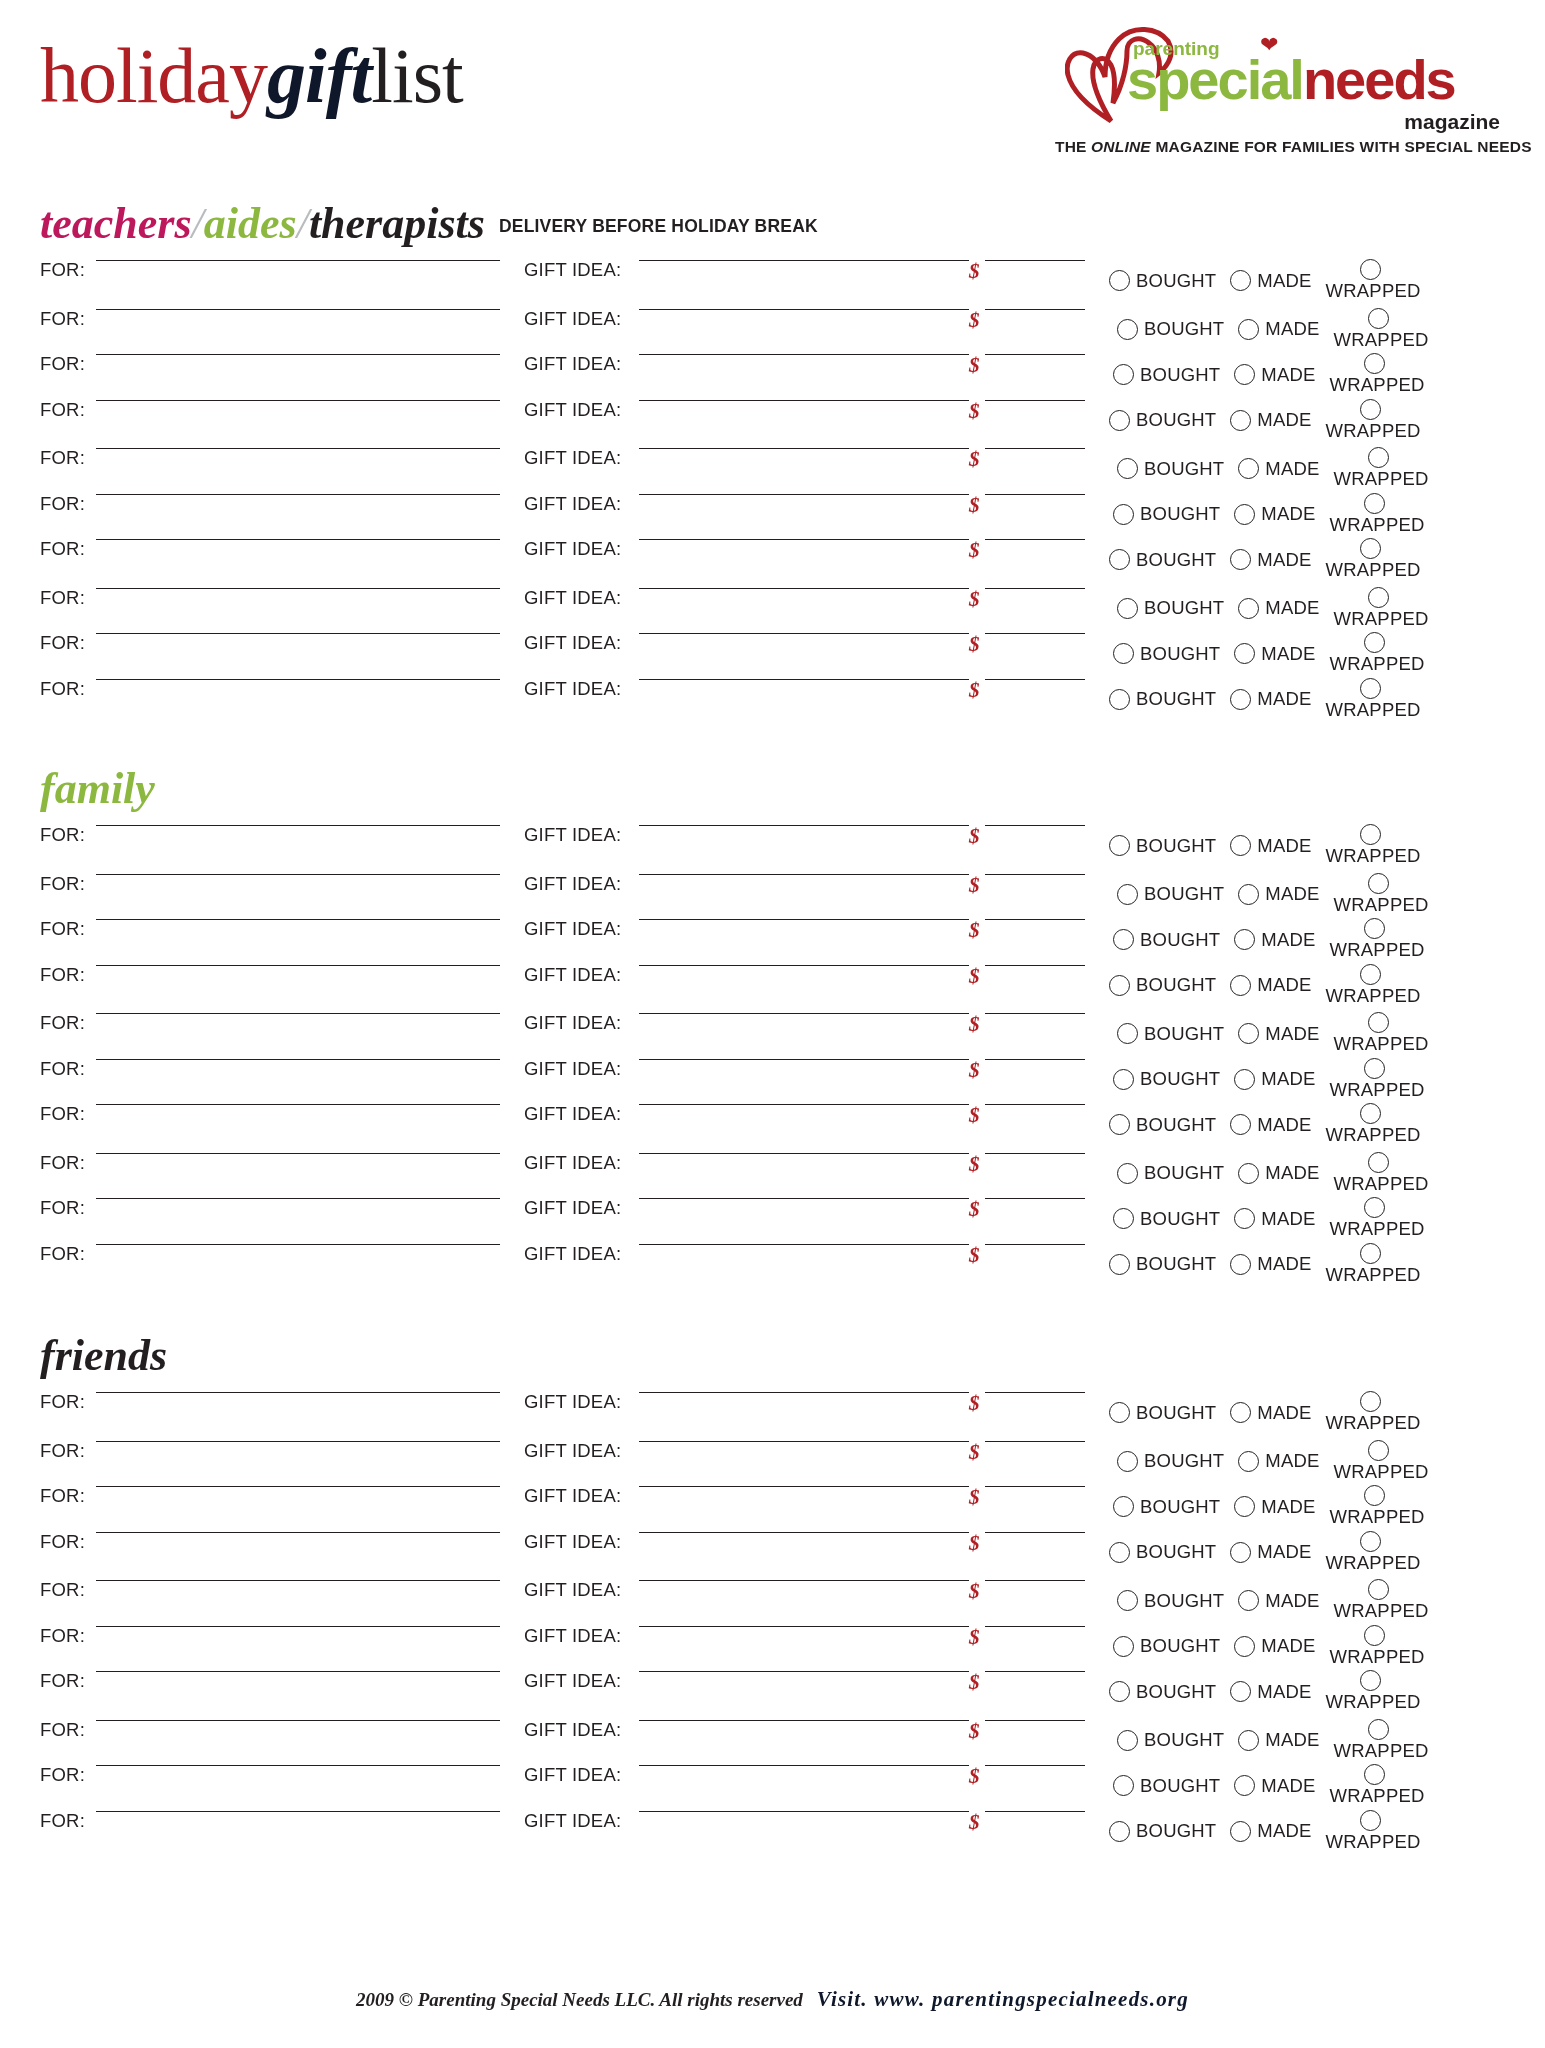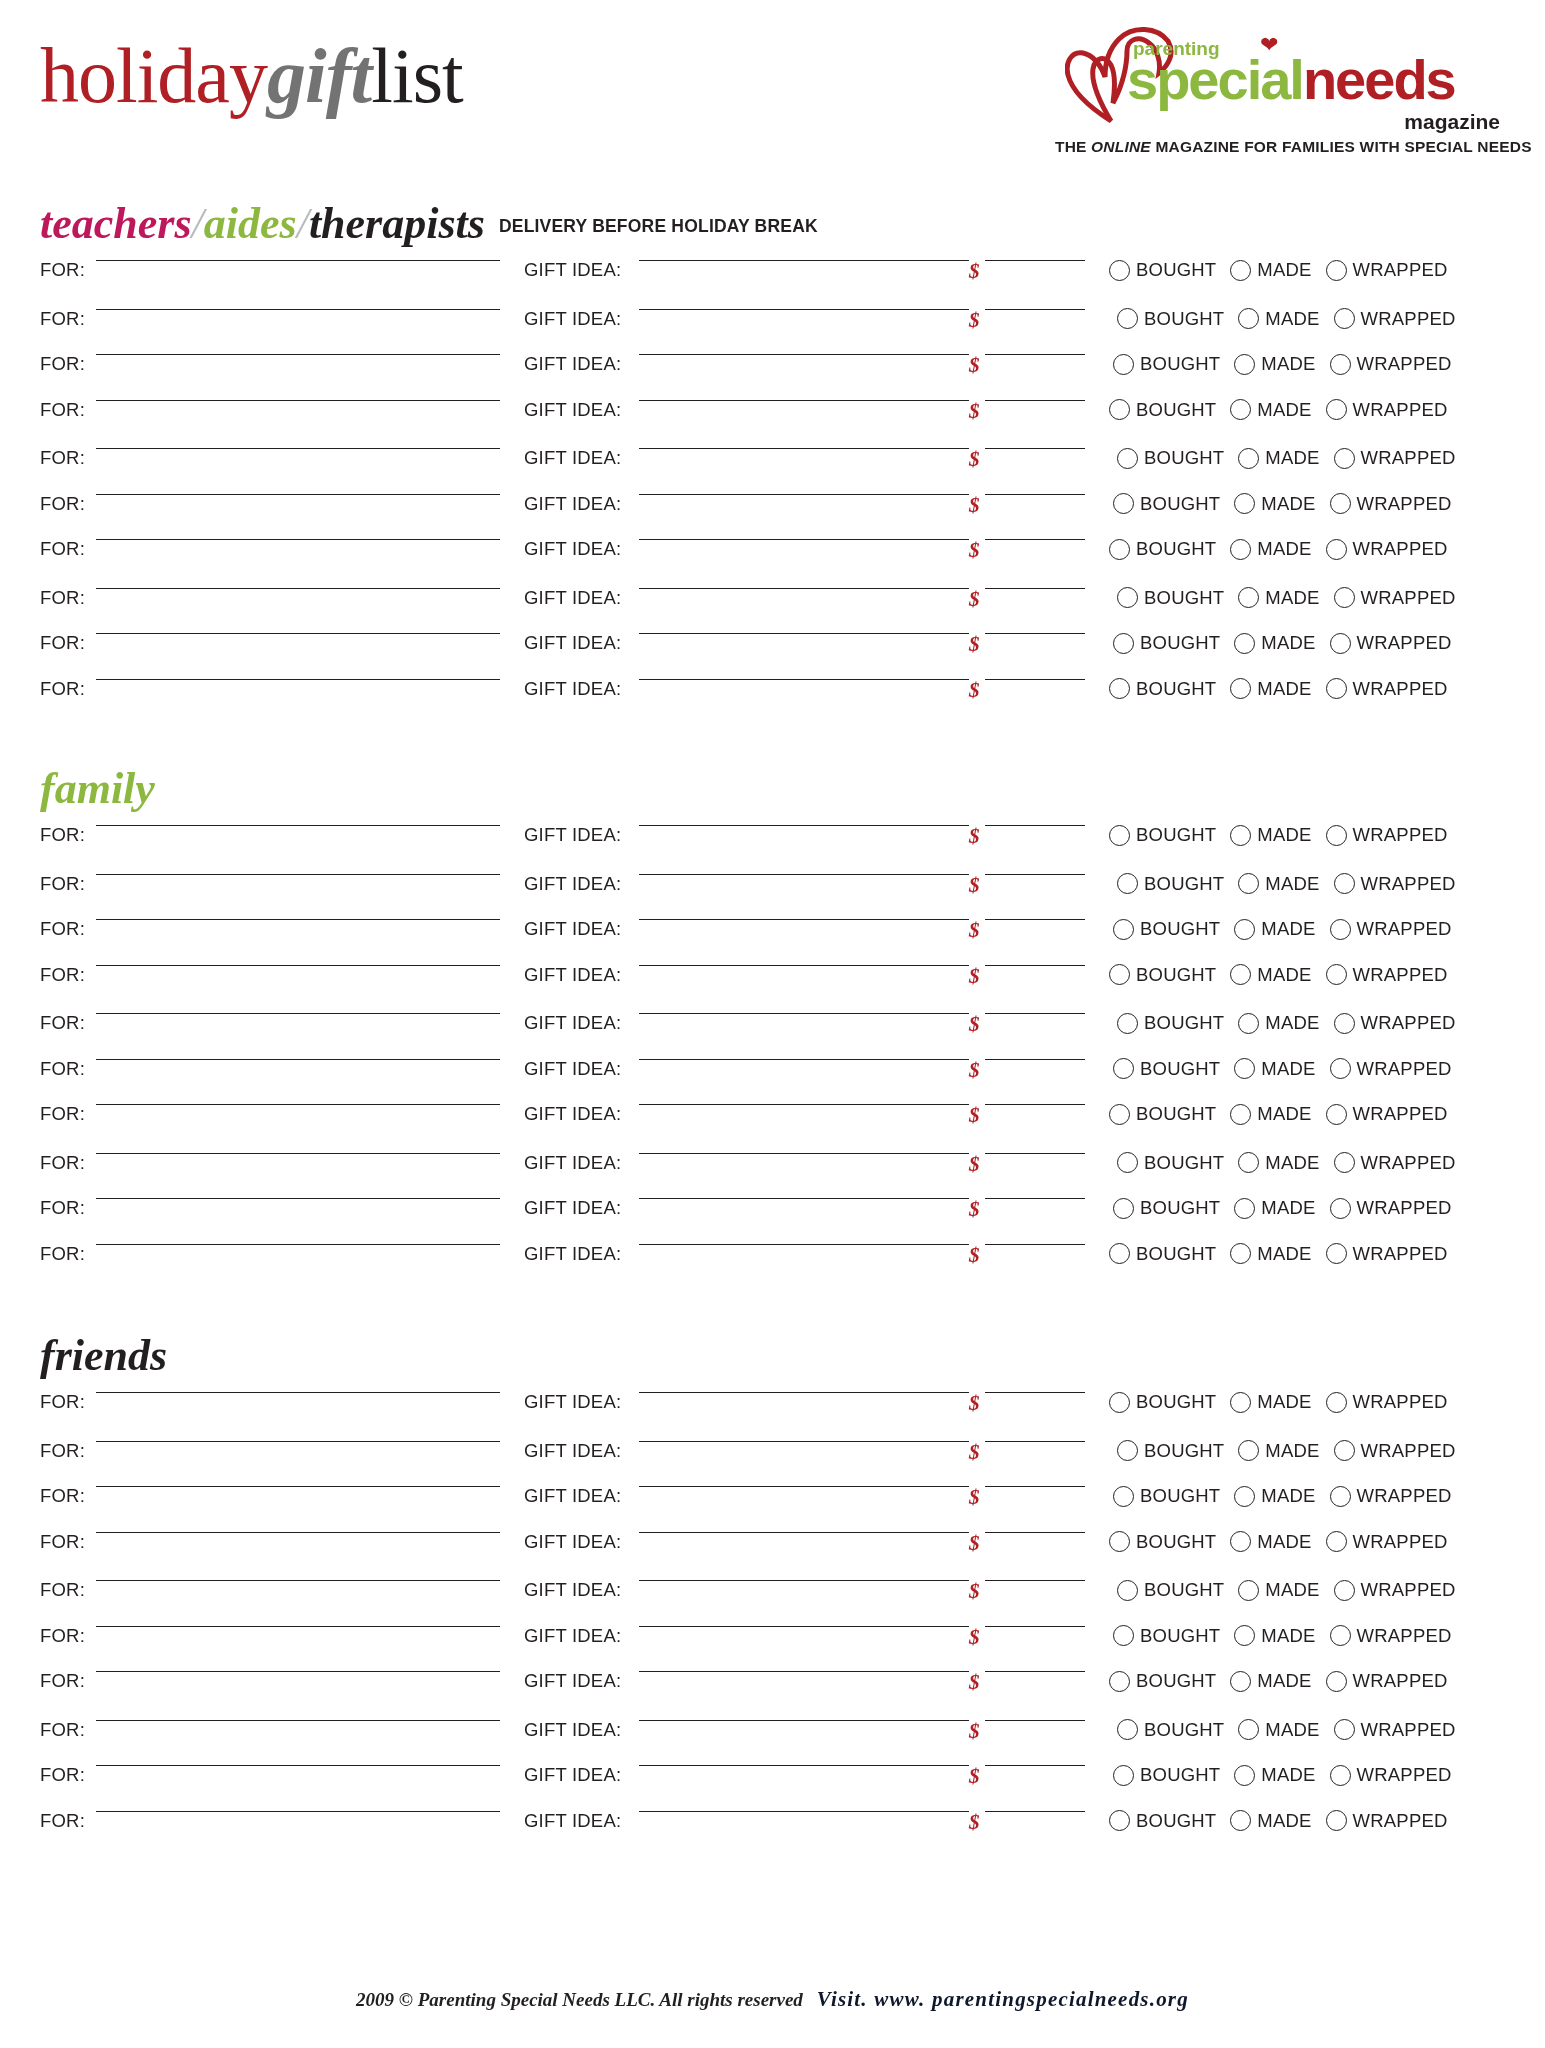--- a/index.html
+++ b/index.html
@@ -39,21 +39,21 @@
   .title .t-holiday {
     font-family: "Liberation Serif", serif;
     color: #b01f24;
     font-weight: normal;
     letter-spacing: -1px;
   }
   .title .t-gift {
     font-family: "Liberation Serif", serif;
     font-style: italic;
     font-weight: bold;
-    color: #737373;
+    color: #0f172a;
     letter-spacing: -1px;
   }
   .title .t-list {
     font-family: "Liberation Serif", serif;
     color: #231f20;
     letter-spacing: -1px;
   }
 
   
   .logo-block {
@@ -193,21 +193,21 @@
     display: flex;
     align-items: center;
     margin-left: 28px;
     padding-bottom: 1px;
   }
   .chk {
     display: flex;
     align-items: center;
     margin-right: 14px;
   }
-  .chk:last-child { margin-right: 0; }
+  .chk:last-child { margin-right: 0; flex-direction: column; }
   .circle {
     width: 19px;
     height: 19px;
     border: 1.4px solid #231f20;
     border-radius: 50%;
     display: inline-block;
     margin-right: 6px;
   }
   .chk-lbl {
     font-family: "Liberation Sans", sans-serif;

